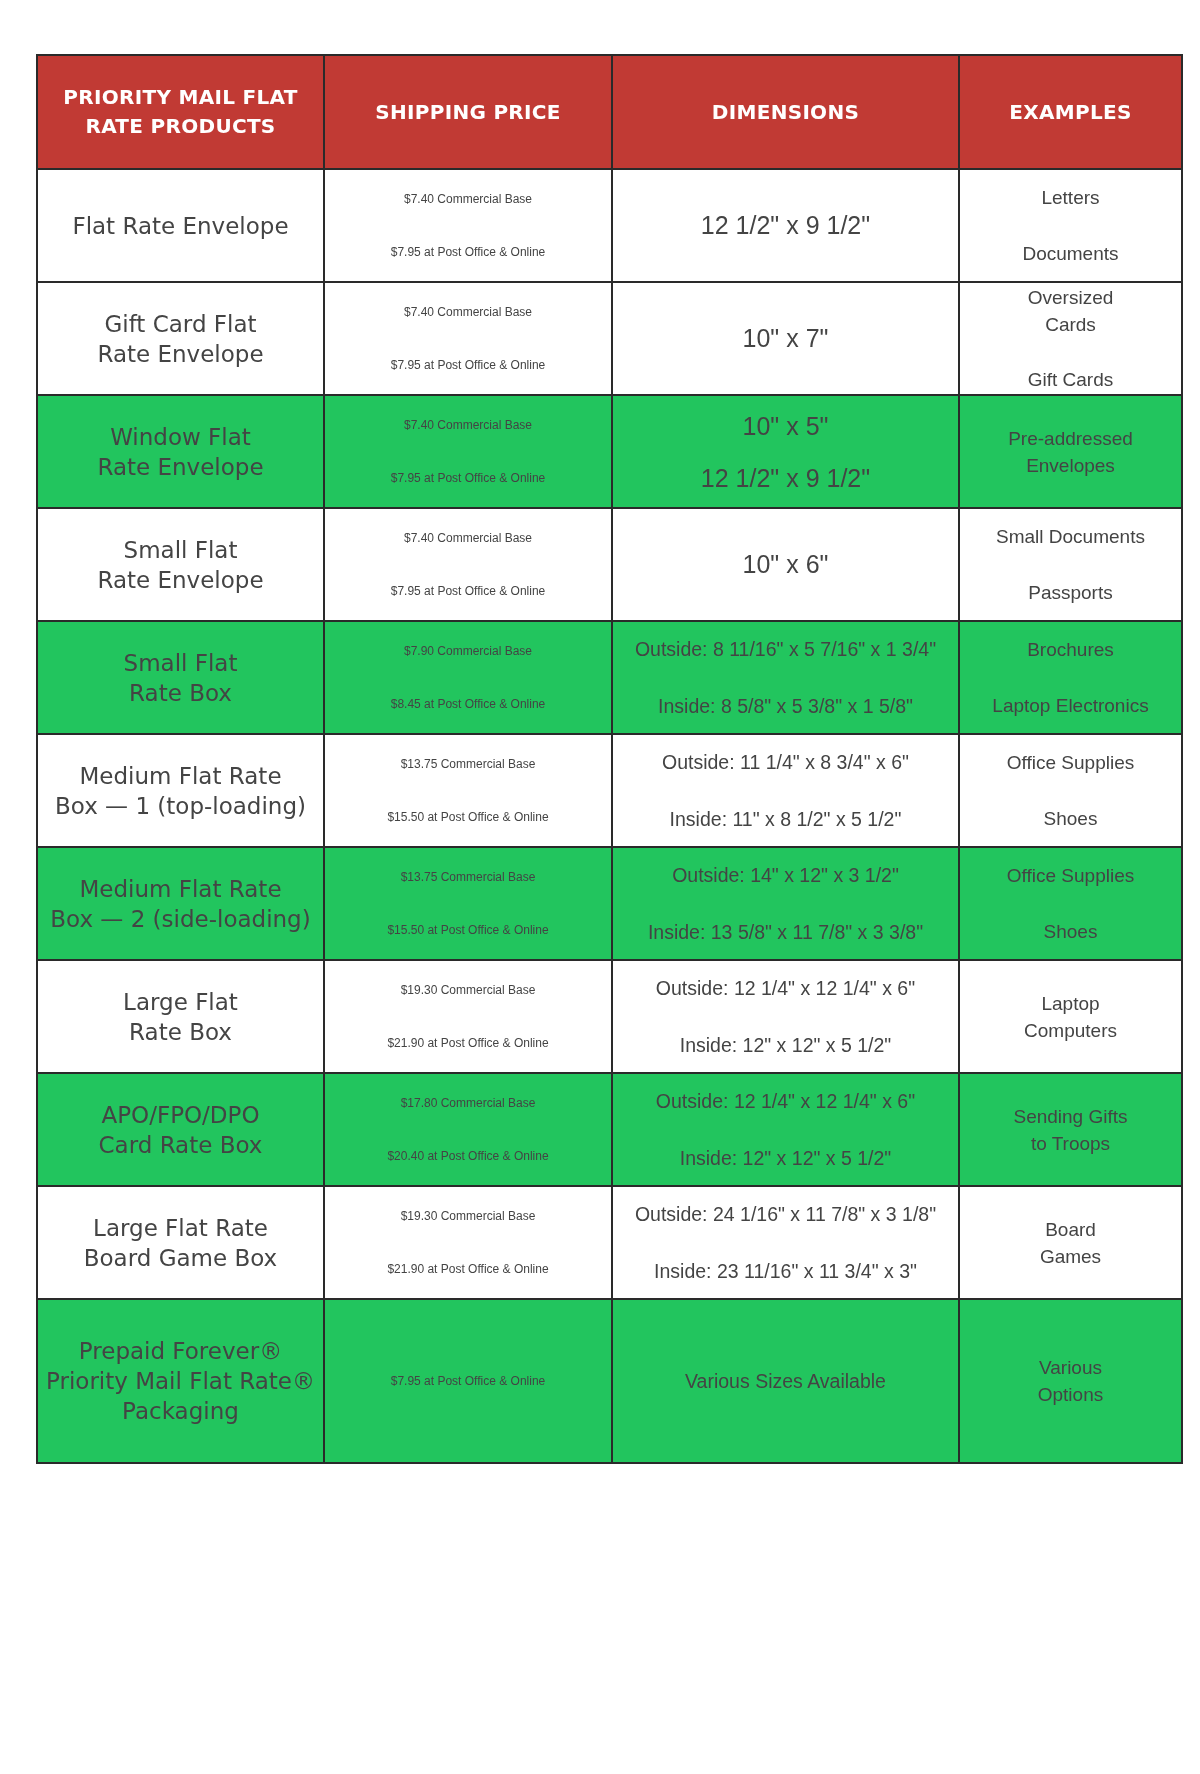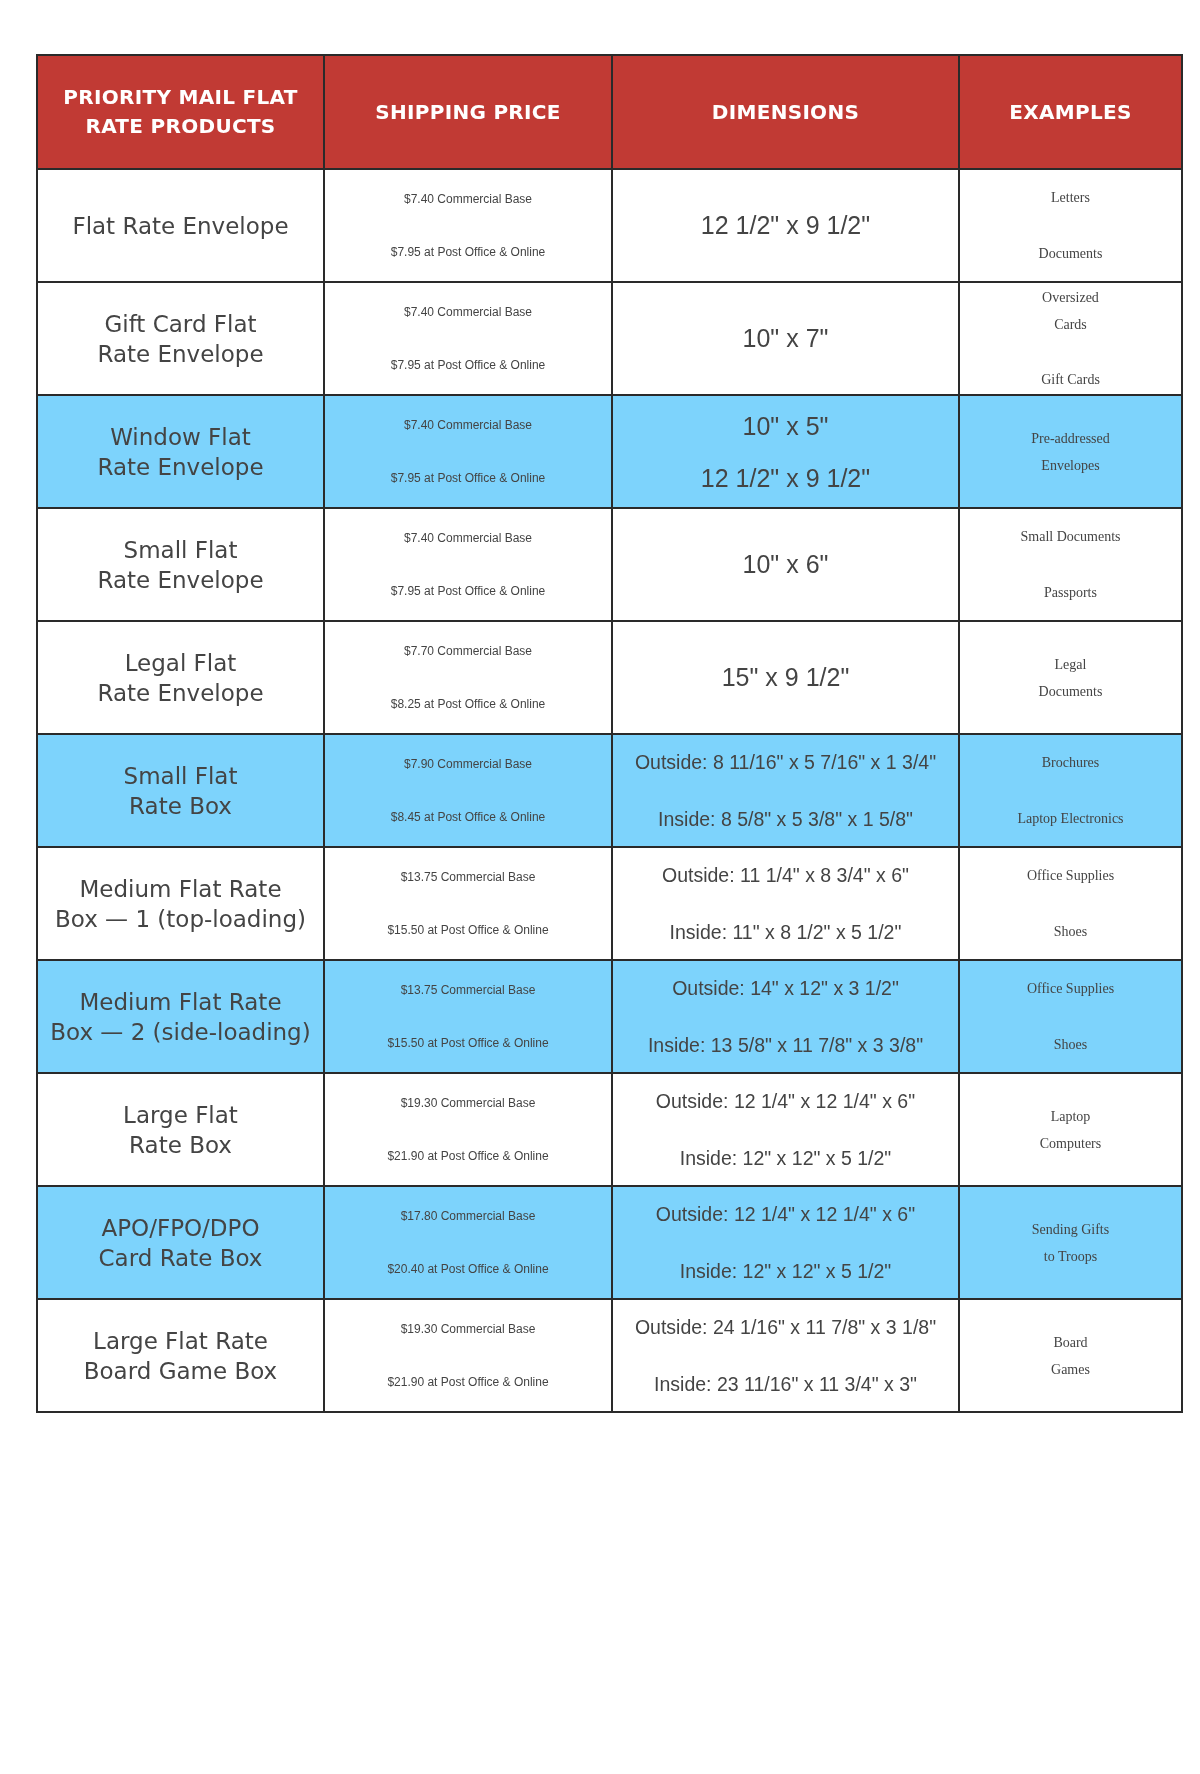--- a/index.html
+++ b/index.html
@@ -11,33 +11,33 @@
   }
   table.rates th, table.rates td {
     border:2.5px solid #2a2a2a; text-align:center; vertical-align:middle; padding:0 4px;
   }
   table.rates th {
     background:#c13a34; color:#ffffff; height:112px;
     font-family:"DejaVu Sans", sans-serif; font-weight:bold; font-size:20px; line-height:29px; letter-spacing:0.3px;
   }
   table.rates tr.row td { height:111px; }
   table.rates tr.row.tall td { height:162px; }
-  table.rates tr.gray td { background:#7dd3fc; }
+  table.rates tr.gray td { background:#22c55e; }
   table.rates tr.white td { background:#ffffff; }
   .product { font-family:"DejaVu Sans", sans-serif; font-size:23px; line-height:30px; color:#444; white-space:pre-line;text-align:center; }
   .price { font-size:12px; color:#444; }
   .price .line { display:block; line-height:26px; }
   .price .line + .line { margin-top:27px; }
   .dims-single { font-size:25px; color:#444; }
   .dims .line { display:block; font-size:19.5px; line-height:26px; }
   .dims .line + .line { margin-top:31px; }
   .dims-multi .line { display:block; font-size:25px; line-height:30px; }
   .dims-multi .line + .line { margin-top:22px; }
   .dims-various { font-size:19.5px; }
-  .examples { font-family:Liberation Serif, serif; font-size:14px; color:#444; }
+  .examples { font-family:Liberation Sans, sans-serif; font-size:19px; color:#444; }
   .examples .item { display:block; line-height:27px; }
   .examples.split .item + .item { margin-top:29px; }
   .examples.wrap-split .item + .item { margin-top:28px; }
   .examples.block .item { white-space:pre-line; }
 </style>
 </head>
 <body>
 
 <table class="rates">
   <colgroup>
@@ -110,33 +110,20 @@
           <span class="line">$7.95 at Post Office &amp; Online</span>
         </td>
       <td class="dims-single"><span>10" x 6"</span></td>
       <td class="examples split">
           <span class="item">Small Documents</span>
           <span class="item">Passports</span>
         </td>
     </tr>
 
 
-    <tr class="row white">
-      <td><span class="product">Legal Flat
-Rate Envelope</span></td>
-      <td class="price">
-          <span class="line">$7.70 Commercial Base</span>
-          <span class="line">$8.25 at Post Office &amp; Online</span>
-        </td>
-      <td class="dims-single"><span>15" x 9 1/2"</span></td>
-      <td class="examples block">
-          <span class="item">Legal
-Documents</span>
-        </td>
-    </tr>
 
     <tr class="row gray">
       <td><span class="product">Small Flat
 Rate Box</span></td>
       <td class="price">
           <span class="line">$7.90 Commercial Base</span>
           <span class="line">$8.45 at Post Office &amp; Online</span>
         </td>
       <td class="dims">
           <span class="line">Outside: 8 11/16" x 5 7/16" x 1 3/4"</span>
@@ -226,14 +213,27 @@
       <td class="dims">
           <span class="line">Outside: 24 1/16" x 11 7/8" x 3 1/8"</span>
           <span class="line">Inside: 23 11/16" x 11 3/4" x 3"</span>
         </td>
       <td class="examples block">
           <span class="item">Board
 Games</span>
         </td>
     </tr>
 
+    <tr class="row gray tall">
+      <td><span class="product">Prepaid Forever®
+Priority Mail Flat Rate®
+Packaging</span></td>
+      <td class="price">
+          <span class="line">$7.95 at Post Office &amp; Online</span>
+        </td>
+      <td class="dims-various"><span>Various Sizes Available</span></td>
+      <td class="examples block">
+          <span class="item">Various
+Options</span>
+        </td>
+    </tr>
   </tbody>
 </table>
 
 </body></html>

